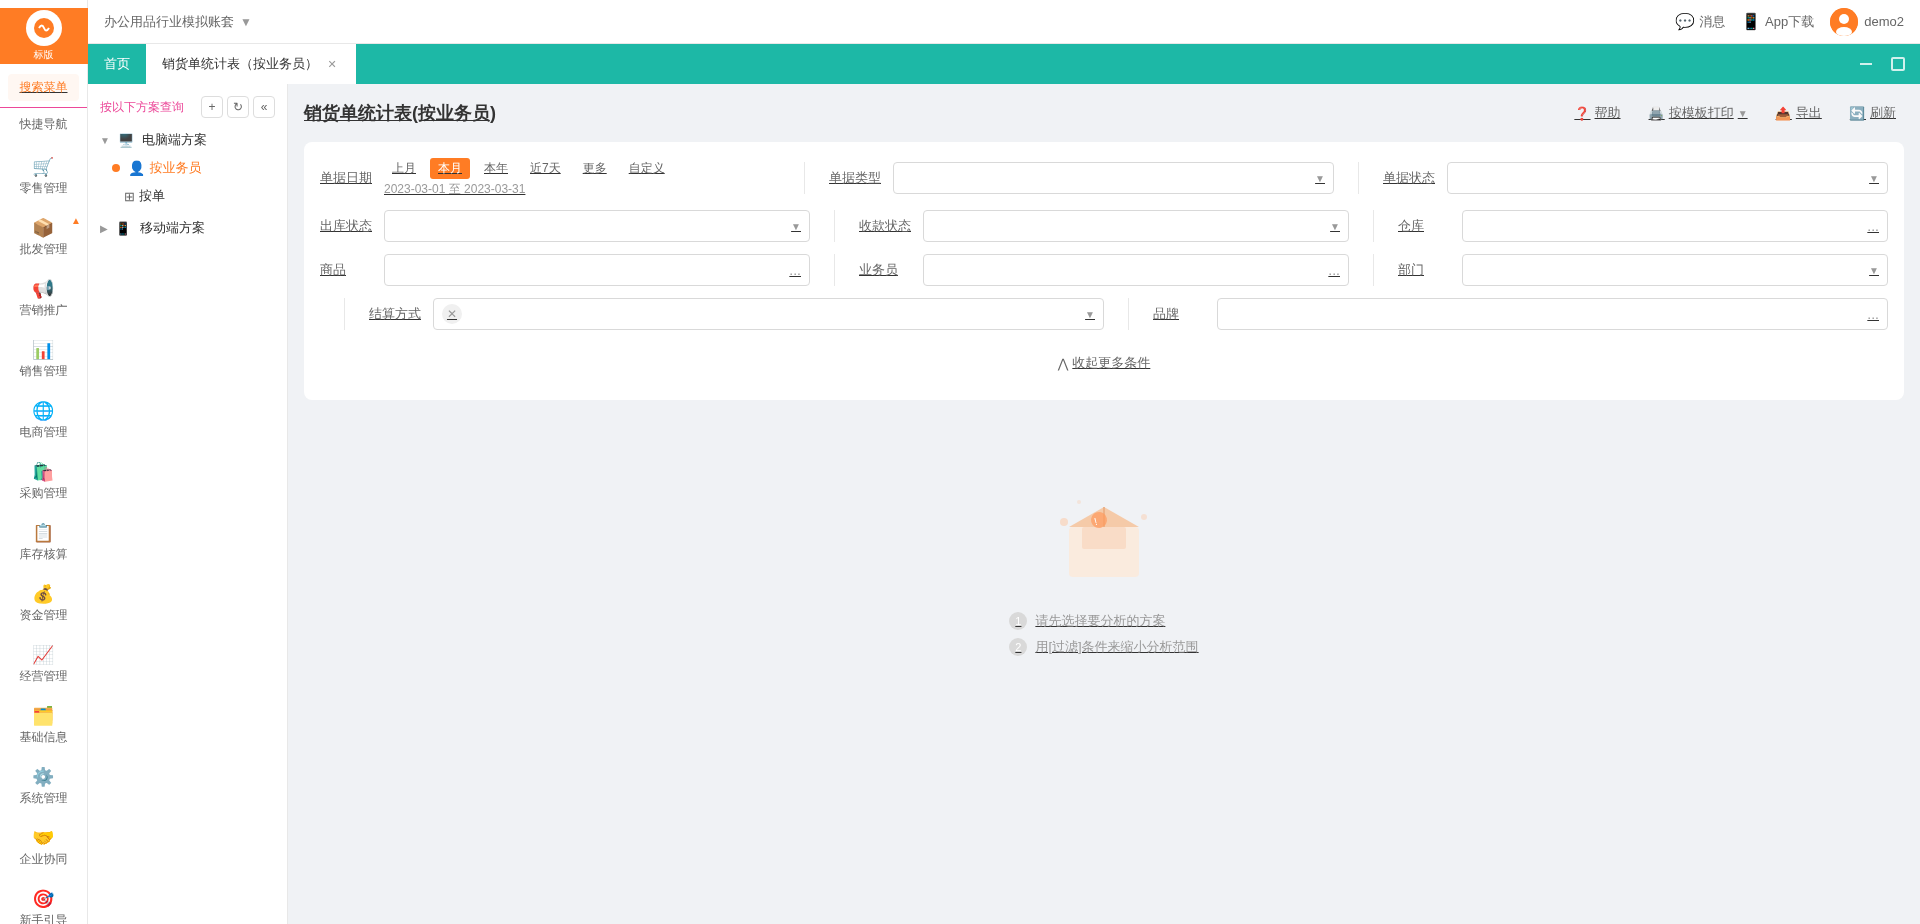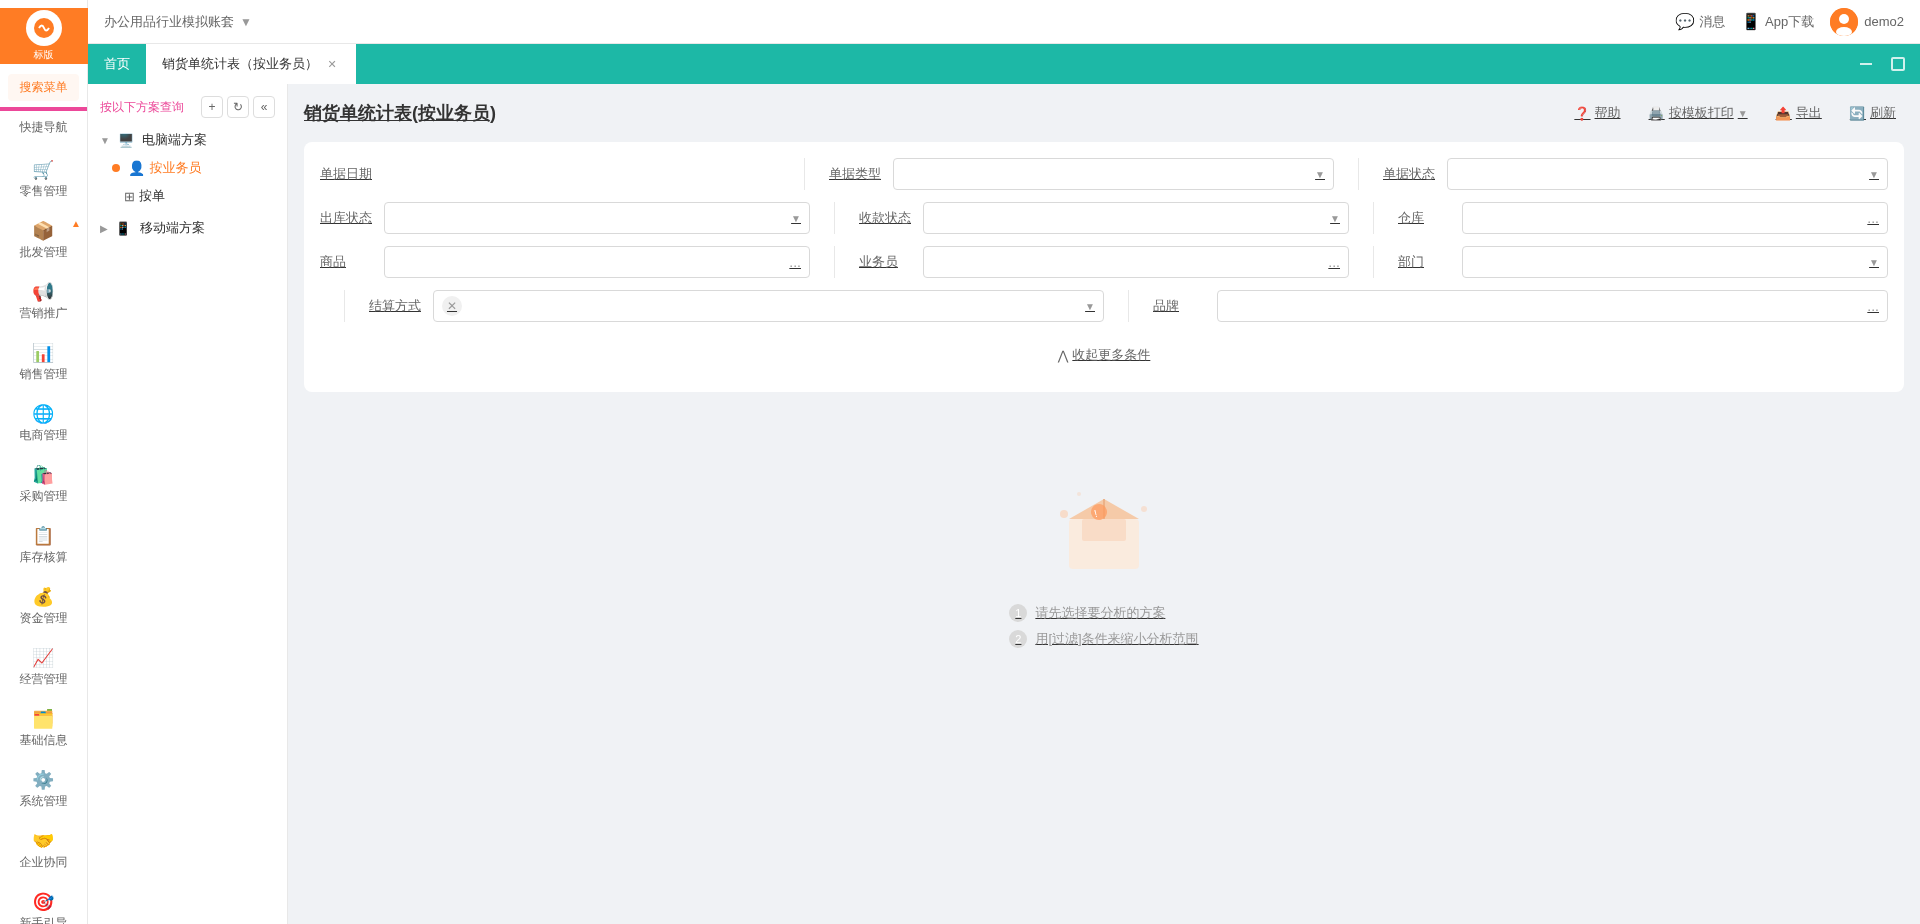--- a/index.html
+++ b/index.html
@@ -7,21 +7,21 @@
 
     
     .app-container { display: flex; height: 100%; width: 100%; }
 
     
     .sidebar { width: 88px; background: #fff; border-right: 1px solid #e8e8e8; display: flex; flex-direction: column; align-items: center; padding-top: 8px; z-index: 10; }
     .sidebar-logo { width: 88px; height: 56px; background: #ff7c24; display: flex; flex-direction: column; align-items: center; justify-content: center; }
     .logo-icon { width: 36px; height: 36px; border-radius: 50%; background: #fff; display: flex; align-items: center; justify-content: center; }
     .logo-icon svg { width: 24px; height: 24px; }
     .logo-text { color: #fff; font-size: 10px; margin-top: 2px; }
-    .sidebar-search { width: 100%; padding: 10px 8px 6px; border-bottom: 4px solid #ec4899; }
+    .sidebar-search { width: 100%; padding: 10px 8px 6px; border-bottom: 1px solid #ec4899; text-decoration: underline; }
     .sidebar-search-btn { width: 100%; background: #fff7f2; border: none; border-radius: 4px; padding: 5px 0; color: #ff7c24; font-size: 12px; cursor: pointer; display: flex; align-items: center; justify-content: center; gap: 3px; }
     .sidebar-quicknav { width: 100%; padding: 4px 8px; text-align: center; font-size: 12px; color: #666; cursor: pointer; padding: 8px 0; }
     .sidebar-menu { flex: 1; width: 100%; overflow-y: auto; }
     .sidebar-menu-item { display: flex; flex-direction: column; align-items: center; justify-content: center; padding: 10px 0; cursor: pointer; font-size: 12px; color: #666; width: 100%; }
     .sidebar-menu-item .menu-icon { font-size: 18px; margin-bottom: 2px; }
     .sidebar-divider { height: 1px; background: #f0f0f0; margin: 2px 8px; }
 
     
     .main-area { flex: 1; display: flex; flex-direction: column; overflow: hidden; }
 
@@ -294,20 +294,31 @@
           </div>
         </div>
 
         <div class="filter-card">
           <div class="filter-with-actions">
             <div class="filter-main">
 
               <div class="filter-row">
                 <div class="filter-item" style="min-width:420px;max-width:460px;">
                   <span class="filter-label">单据日期</span>
+                  <div class="filter-date-block">
+                    <div class="date-filter">
+                      <div class="date-tab">上月</div>
+                      <div class="date-tab active" style="background:#ff7c24;color:#fff;padding:2px 8px;border-radius:3px;">本月</div>
+                      <div class="date-tab">本年</div>
+                      <div class="date-tab">近7天</div>
+                      <div class="date-tab">更多</div>
+                      <div class="date-tab">自定义</div>
+                    </div>
+                    <div class="date-range">2023-03-01 至 2023-03-31</div>
+                  </div>
                 </div>
                 <div class="filter-divider"></div>
                 <div class="filter-item">
                   <span class="filter-label">单据类型</span>
                   <div class="filter-select">
                     <span style="color:#ccc;font-size:12px;"></span>
                     <span class="filter-select-arrow">▼</span>
                   </div>
                 </div>
                 <div class="filter-divider"></div>

